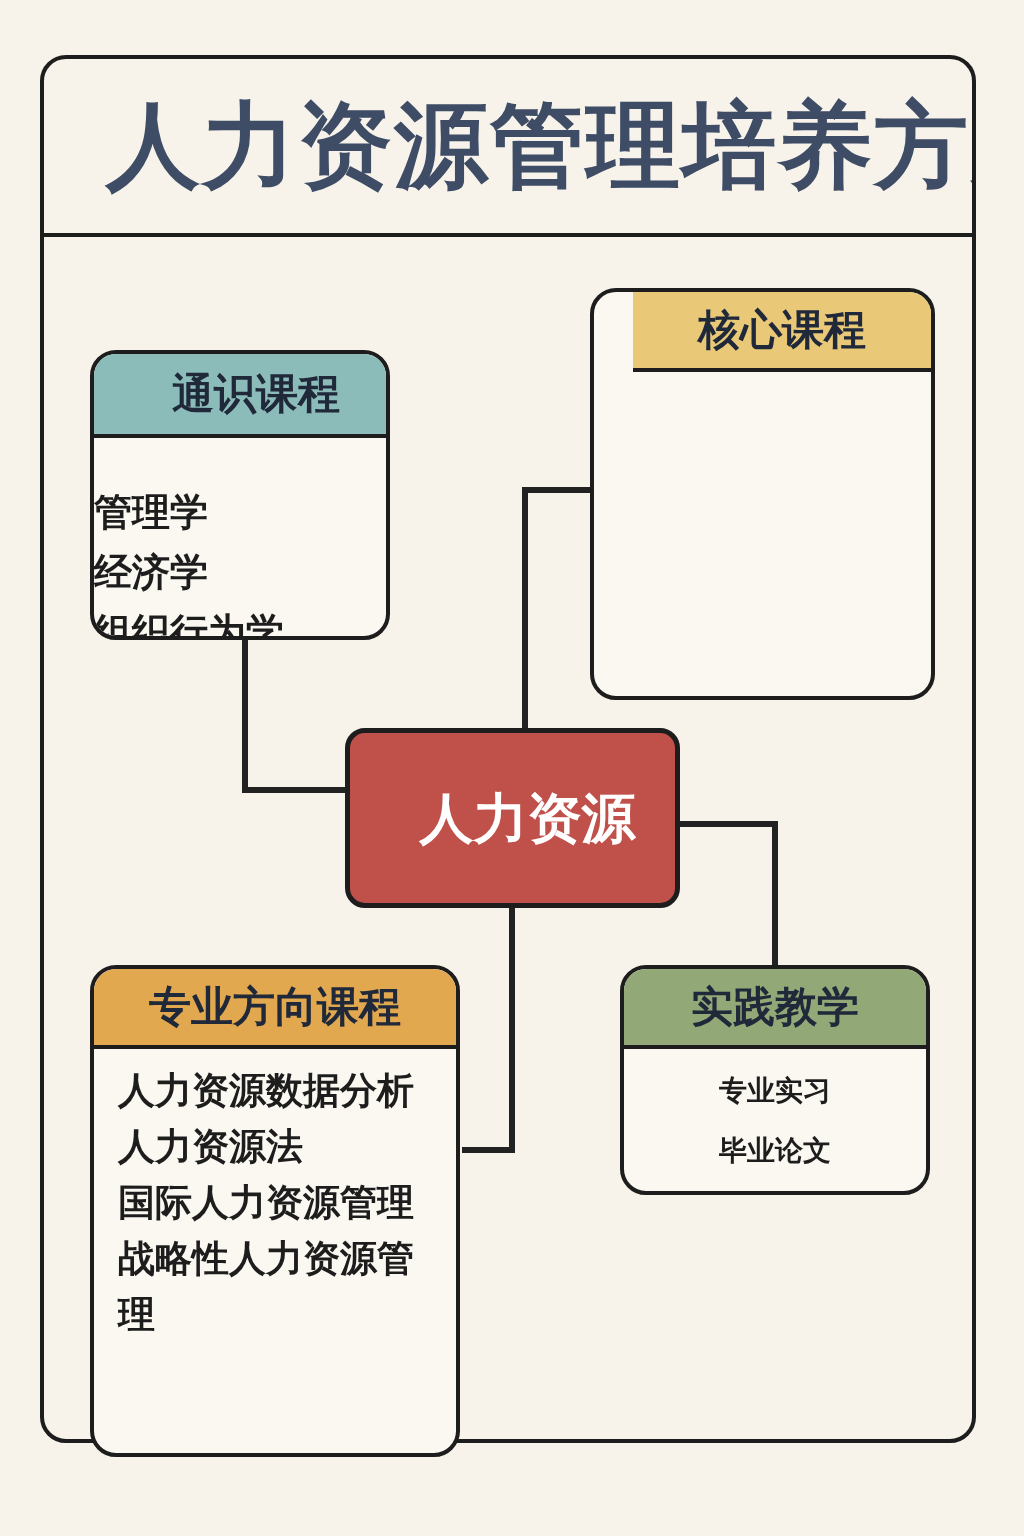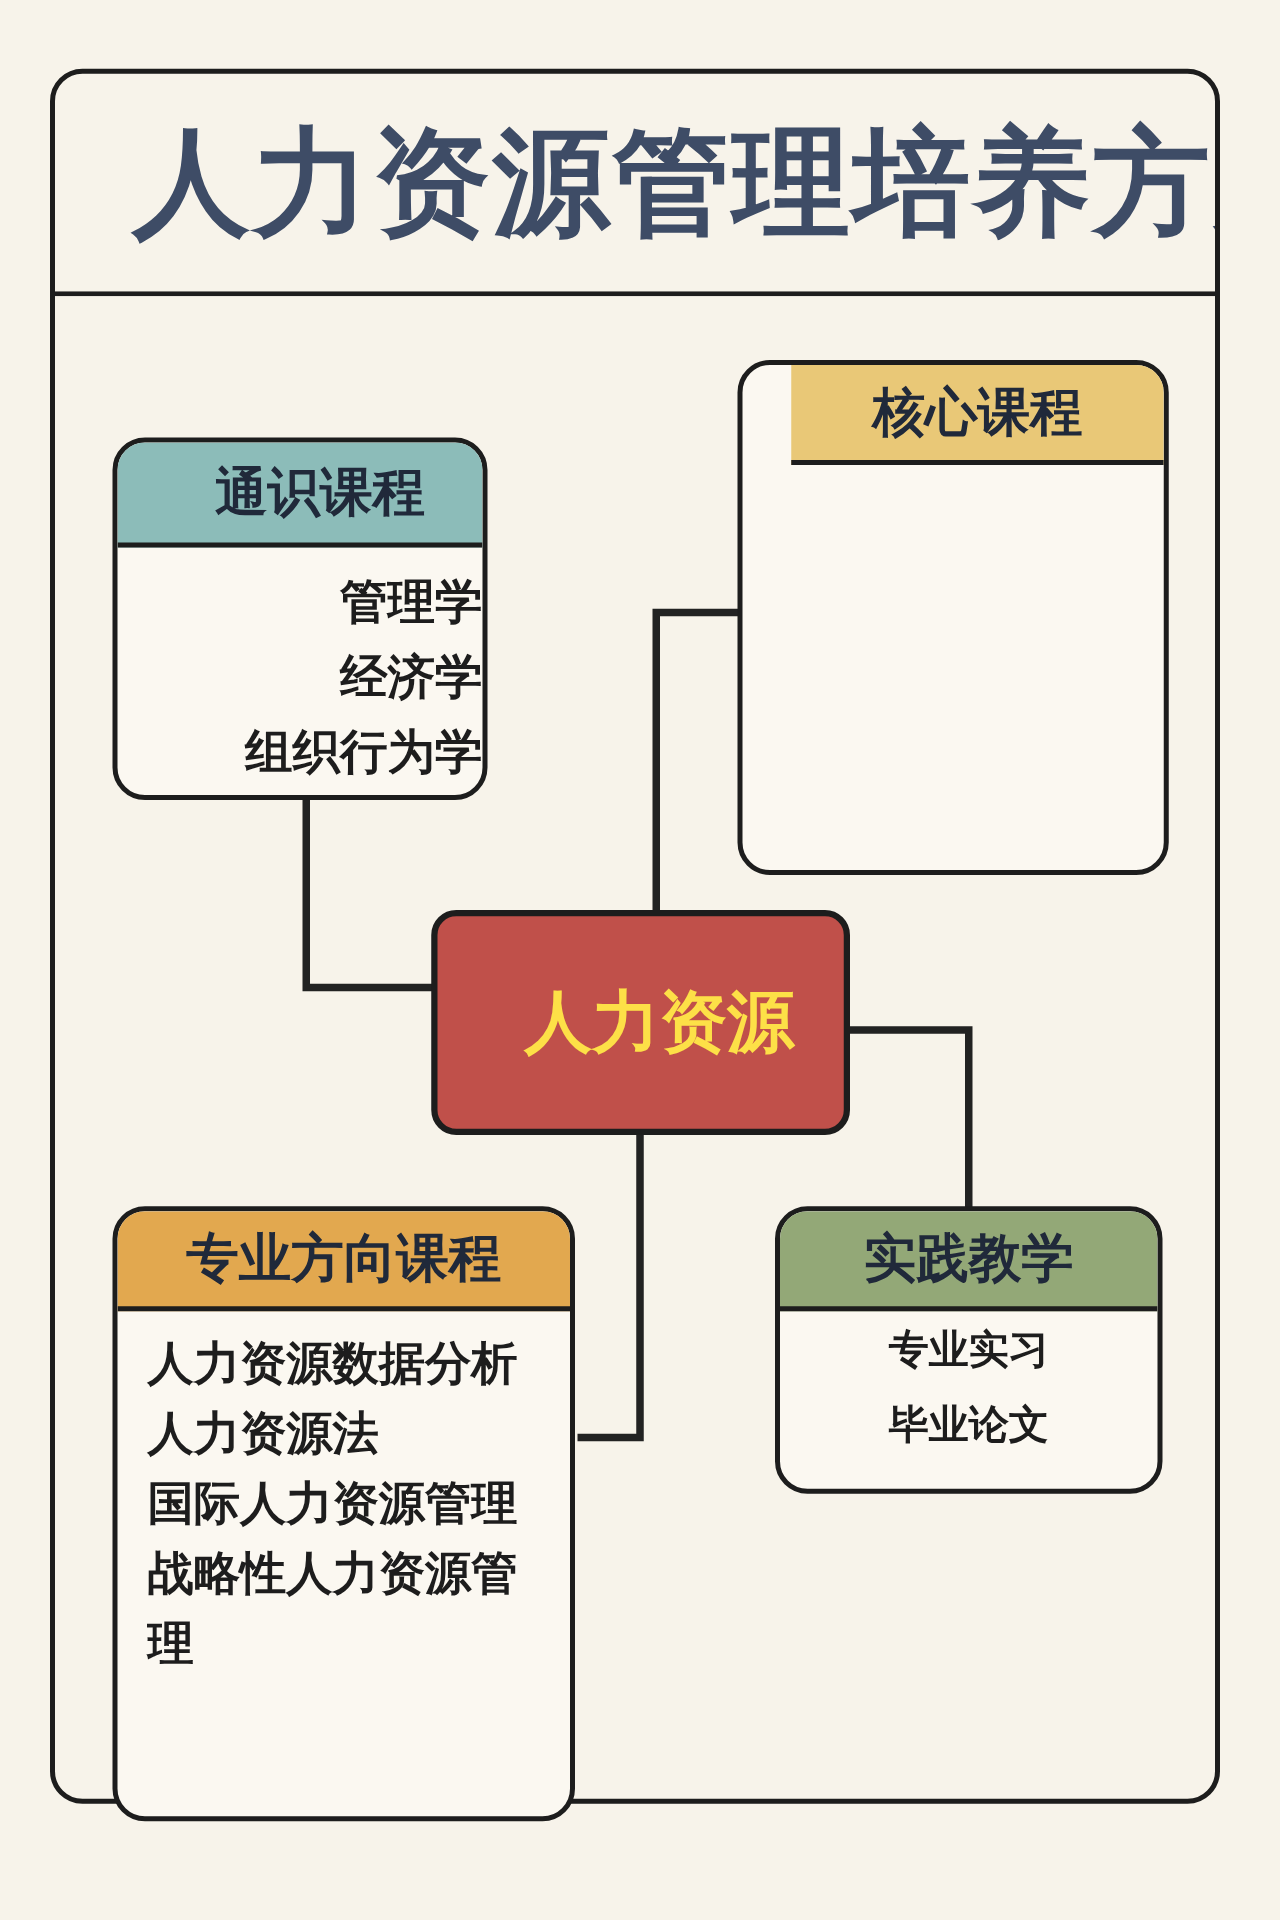--- a/index.html
+++ b/index.html
@@ -39,46 +39,46 @@
     border-bottom:4px solid #1d1d1d;
     display:flex;align-items:center;justify-content:center;
     font-weight:bold;color:#20293a;
   }
   .node-body{box-sizing:border-box;color:#1d1d1d;font-weight:bold;}
   .item{white-space:normal;}
 
   
   .node-general{left:90px;top:350px;width:300px;height:290px;}
   .node-general .node-header{height:84px;font-size:42px;padding-left:32px;}
-  .node-general .node-body{padding-top:14px;text-align:right;font-size:38px;line-height:60px;}
+  .node-general .node-body{text-align:left;font-size:38px;line-height:60px;margin-top:44px;}
 
   
   .node-core{left:590px;top:288px;width:345px;height:412px;padding-left:39px;}
   .node-core .node-header{height:80px;font-size:42px;}
   .node-core .node-body{padding:16px 10px 0 56px;font-size:38px;line-height:58px;}
 
   
   .node-center{
     position:absolute;z-index:4;
     left:345px;top:728px;width:335px;height:180px;
     border:5px solid #1d1d1d;border-radius:20px;
     box-sizing:border-box;
     display:flex;flex-direction:column;align-items:center;justify-content:center;
-    color:#fde047;font-weight:bold;font-size:54px;line-height:66px;padding-left:30px;
+    color:#ffffff;font-weight:bold;font-size:54px;line-height:66px;padding-left:30px;
   }
 
   
   .node-major{left:90px;top:965px;width:370px;height:492px;}
   .node-major .node-header{height:80px;font-size:42px;}
   .node-major .node-body{padding:14px 10px 0 24px;font-size:37px;line-height:56px;}
 
   
   .node-practice{left:620px;top:965px;width:310px;height:230px;}
   .node-practice .node-header{height:80px;font-size:42px;}
-  .node-practice .node-body{text-align:center;font-size:32px;line-height:60px;}
+  .node-practice .node-body{padding-top:12px;text-align:center;font-size:28px;line-height:60px;}
 </style>
 </head>
 <body>
 
 <div class="canvas">
 
   <div class="frame"></div>
 
   <div class="title-band">
     <span class="title-text">人力资源管理培养方案</span>

